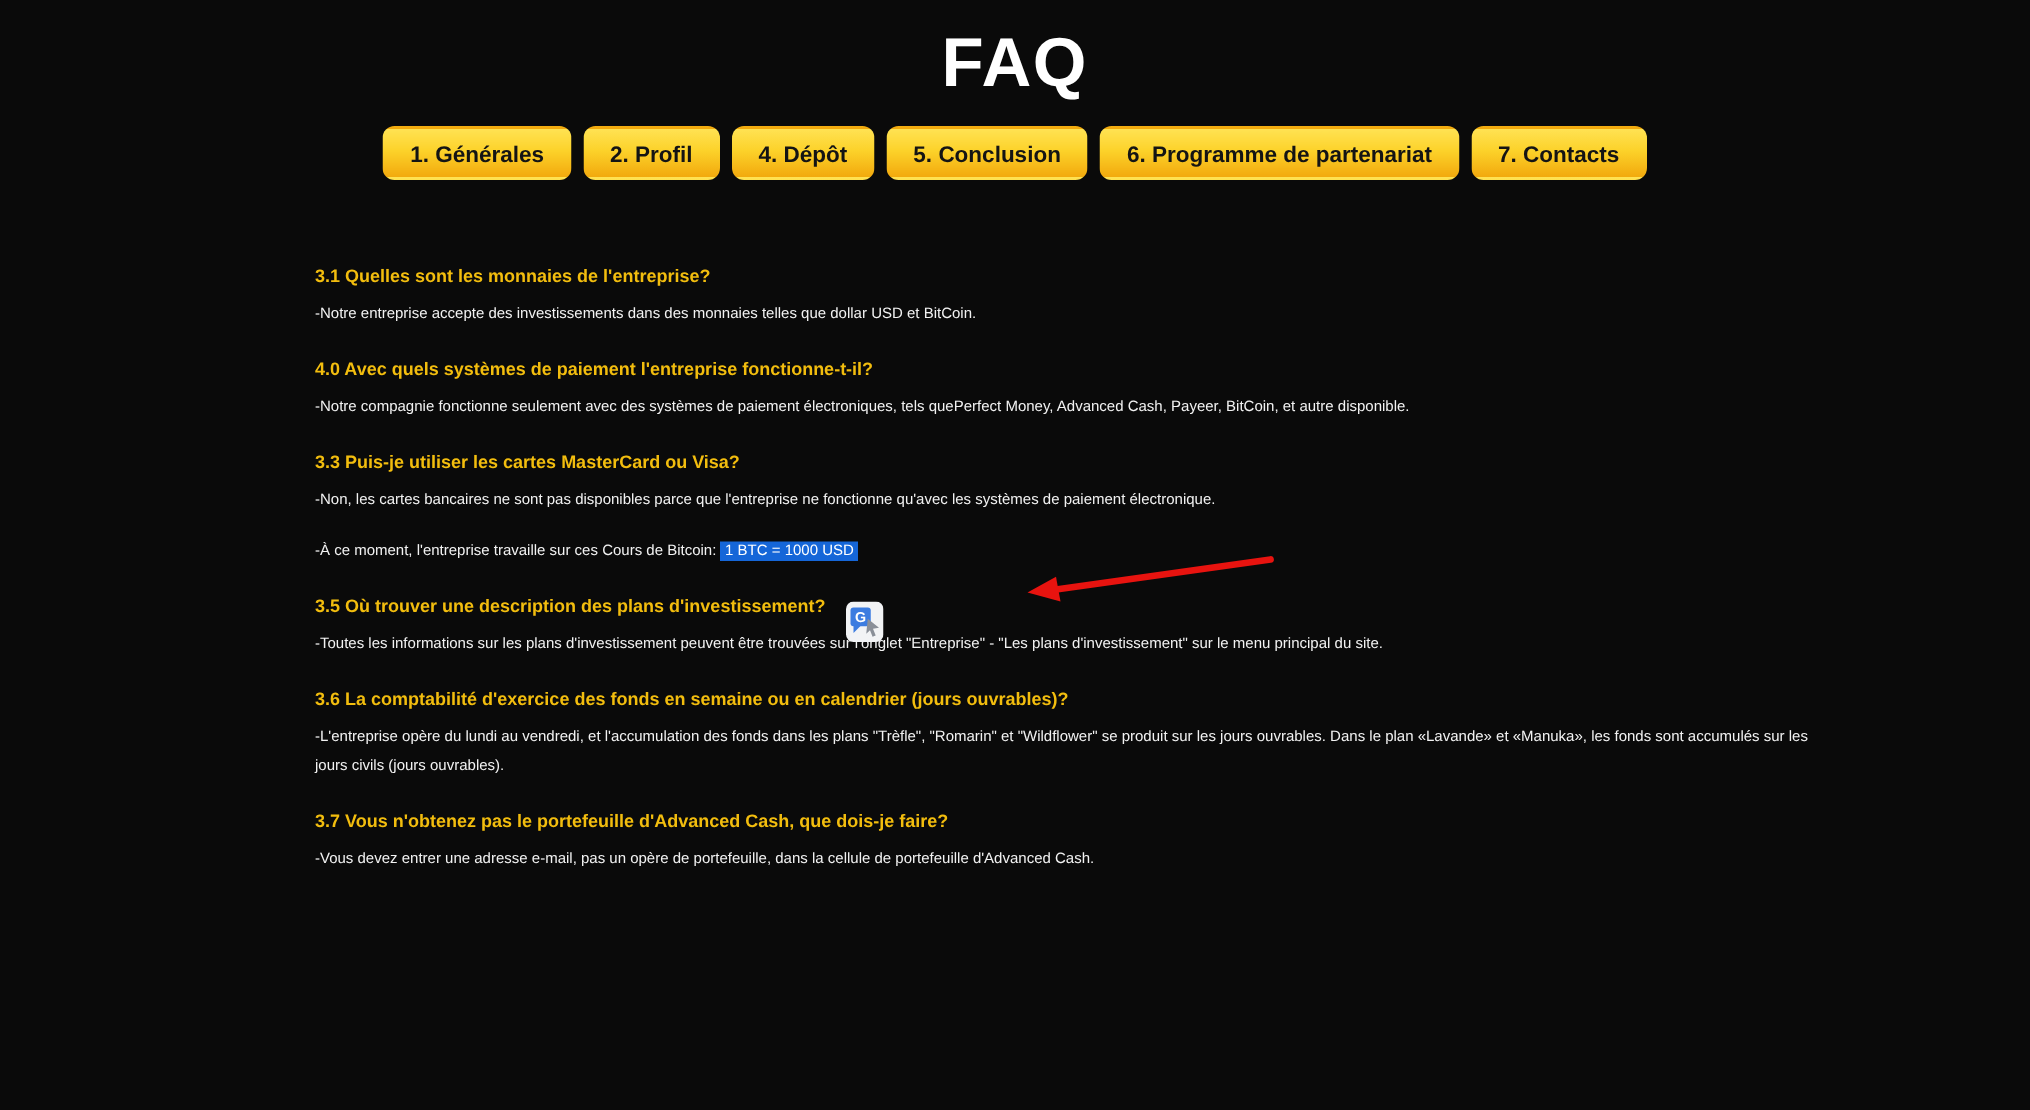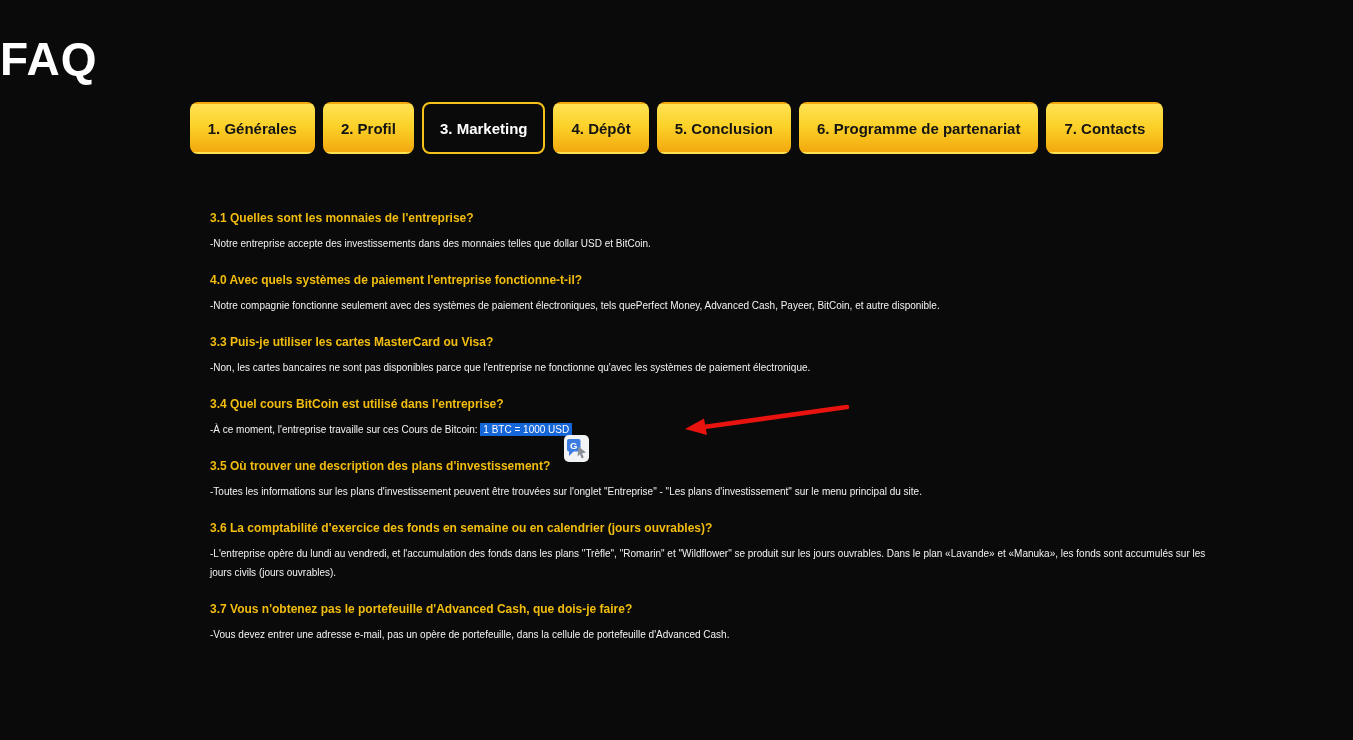--- a/index.html
+++ b/index.html
@@ -5,44 +5,44 @@
   * { box-sizing: border-box; }
   html, body {
     margin: 0; padding: 0;
     width: 1353px; height: 740px;
     background: #0a0a0a;
     overflow: hidden;
     font-family: "Liberation Sans", sans-serif;
     color: #f2f2f2;
   }
   .page-title {
-    text-align: left;
+    text-align: center;
     color: #ffffff;
     font-size: 46px;
     font-weight: 700;
     letter-spacing: 1px;
-    margin: 32px 0 16px 0;
+    margin: 14px 0 16px 0;
   }
   .tabs {
     display: flex;
     justify-content: center;
     align-items: center;
     gap: 8px;
     margin-top: 14px;
   }
   .tab {
     font-family: "Liberation Sans", sans-serif;
     font-size: 15px;
     font-weight: 700;
     color: #141414;
     background: linear-gradient(180deg, #ffe253 0%, #fcd22a 45%, #f2a90d 100%);
     border: 2px solid transparent;
     border-radius: 8px;
     padding: 9px 16px;
-    height: 52px;
+    height: 36px;
     cursor: pointer;
     white-space: nowrap;
   }
   .tab.active {
     background: #0a0a0a;
     border: 2px solid #f6c21a;
     color: #ffffff;
   }
   .content {
     margin: 52px 0 0 210px;
@@ -90,21 +90,20 @@
   }
 </style>
 </head>
 <body>
 
 <h1 class="page-title">FAQ</h1>
 
 <nav class="tabs">
   <button class="tab">1. Générales</button>
   <button class="tab">2. Profil</button>
-  <button class="tab active">3. Marketing</button>
   <button class="tab">4. Dépôt</button>
   <button class="tab">5. Conclusion</button>
   <button class="tab">6. Programme de partenariat</button>
   <button class="tab">7. Contacts</button>
 </nav>
 
 <main class="content">
 
   <article class="faq-item">
     <h2 class="faq-q">3.1 Quelles sont les monnaies de l'entreprise?</h2>
@@ -115,21 +114,20 @@
     <h2 class="faq-q">4.0 Avec quels systèmes de paiement l'entreprise fonctionne-t-il?</h2>
     <p class="faq-a">-Notre compagnie fonctionne seulement avec des systèmes de paiement électroniques, tels quePerfect Money, Advanced Cash, Payeer, BitCoin, et autre disponible.</p>
   </article>
 
   <article class="faq-item">
     <h2 class="faq-q">3.3 Puis-je utiliser les cartes MasterCard ou Visa?</h2>
     <p class="faq-a">-Non, les cartes bancaires ne sont pas disponibles parce que l'entreprise ne fonctionne qu'avec les systèmes de paiement électronique.</p>
   </article>
 
   <article class="faq-item">
-    <h2 class="faq-q">3.4 Quel cours BitCoin est utilisé dans l'entreprise?</h2>
     <p class="faq-a"><span>-À ce moment, l'entreprise travaille sur ces Cours de Bitcoin: </span><span class="highlight">1 BTC = 1000 USD</span></p>
 
     <svg class="red-arrow" viewBox="0 0 180 44">
       <line x1="167" y1="11" x2="24" y2="31" stroke="#e8130f" stroke-width="4.5" stroke-linecap="round"></line>
       <polygon points="5,33 24,22.5 27,39" fill="#e8130f"></polygon>
     </svg>
 
     <div class="translate-icon">
       <svg width="25" height="27" viewBox="0 0 25 27">
         <rect x="0" y="0" width="25" height="27" rx="5" fill="#f2f3f5"></rect>

